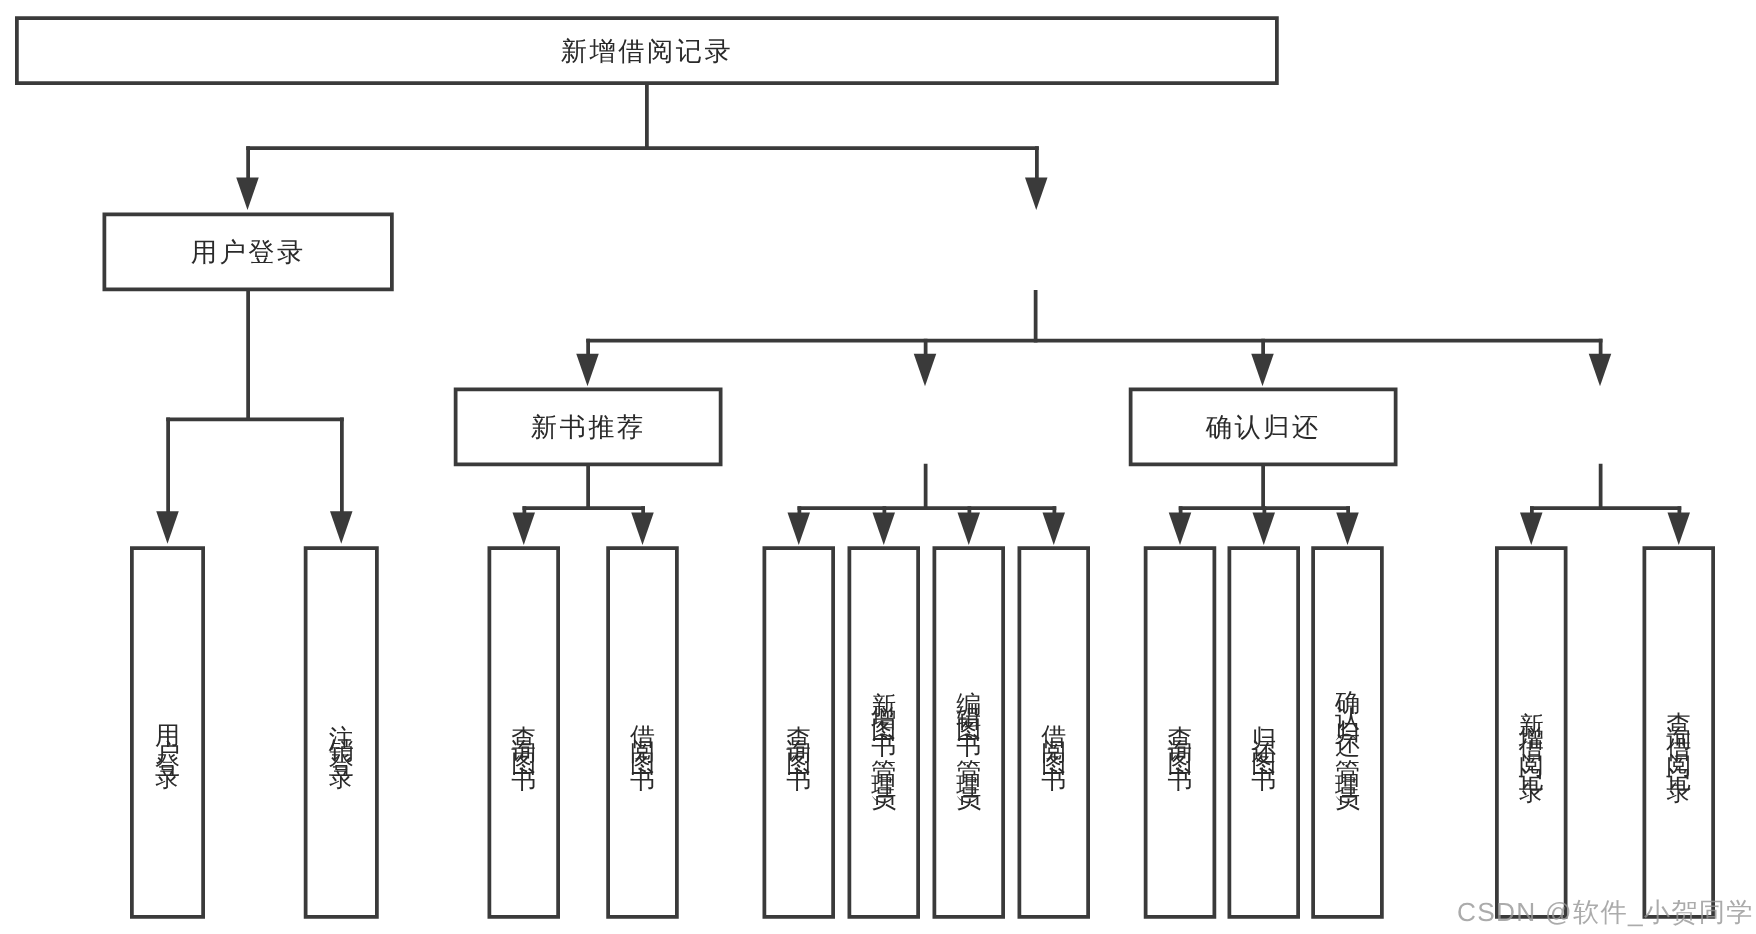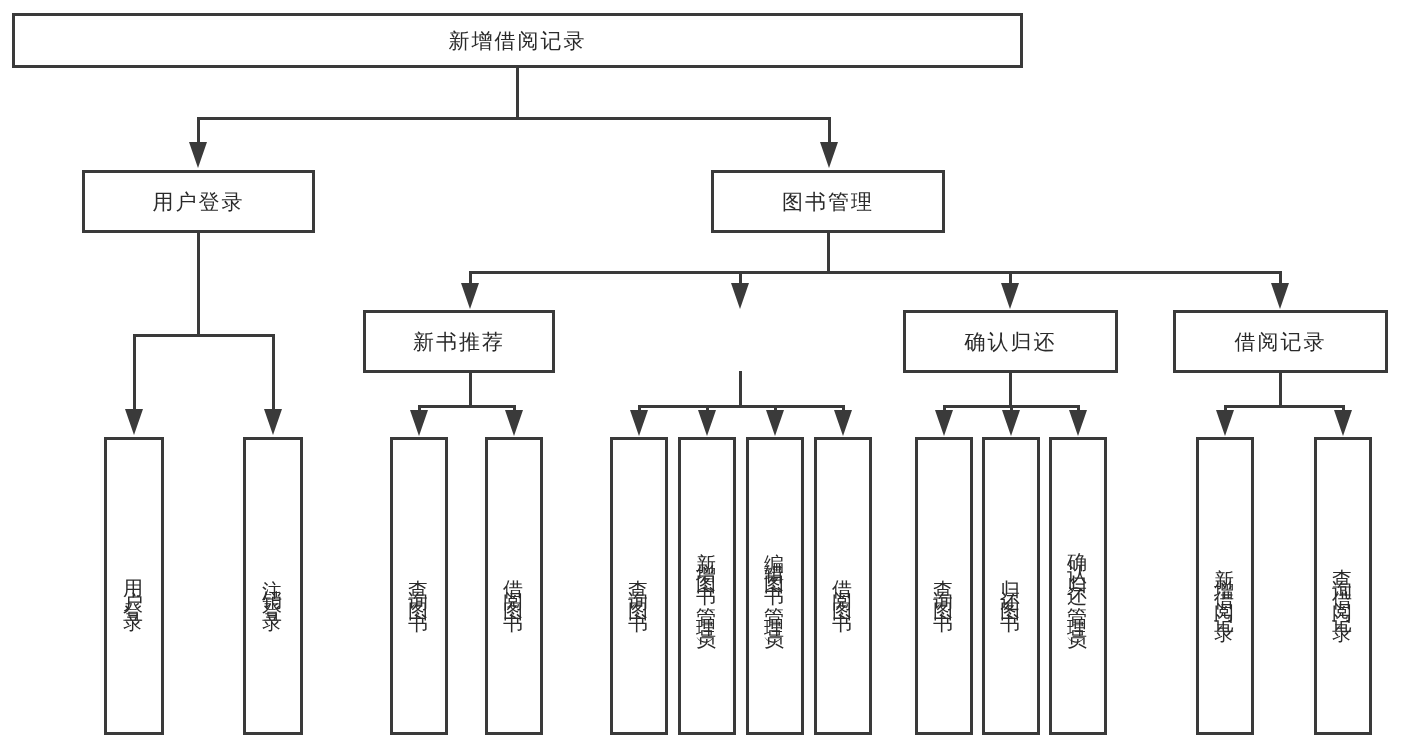--- a/index.html
+++ b/index.html
@@ -62,50 +62,44 @@
   <div class="vline" style="left:516px;top:68px;height:51px;"></div>
   <div class="hline" style="left:197px;top:117px;width:634px;"></div>
   <div class="vline" style="left:197px;top:117px;height:32px;"></div>
   <div class="arrow" style="left:189px;top:142px;"></div>
   <div class="vline" style="left:828px;top:117px;height:32px;"></div>
   <div class="arrow" style="left:820px;top:142px;"></div>
 
   <div class="hbox" style="left:82px;top:170px;width:233px;height:63px;">
     <span>用户登录</span>
   </div>
-  <div class="hbox" style="left:711px;top:170px;width:234px;height:63px;">
-    <span>图书管理</span>
-  </div>
 
   <div class="vline" style="left:197px;top:232px;height:104px;"></div>
   <div class="hline" style="left:133px;top:334px;width:142px;"></div>
   <div class="vline" style="left:133px;top:334px;height:78px;"></div>
   <div class="arrow" style="left:125px;top:409px;"></div>
   <div class="vline" style="left:272px;top:334px;height:78px;"></div>
   <div class="arrow" style="left:264px;top:409px;"></div>
 
   <div class="vline" style="left:827px;top:232px;height:42px;"></div>
   <div class="hline" style="left:469px;top:271px;width:813px;"></div>
   <div class="vline" style="left:469px;top:271px;height:16px;"></div>
   <div class="arrow" style="left:461px;top:283px;"></div>
   <div class="vline" style="left:739px;top:271px;height:16px;"></div>
   <div class="arrow" style="left:731px;top:283px;"></div>
   <div class="vline" style="left:1009px;top:271px;height:16px;"></div>
   <div class="arrow" style="left:1001px;top:283px;"></div>
   <div class="vline" style="left:1279px;top:271px;height:16px;"></div>
   <div class="arrow" style="left:1271px;top:283px;"></div>
 
-  <div class="hbox" style="left:363px;top:310px;width:192px;height:63px;">
+  <div class="hbox" style="left:363px;top:310px;width:215px;height:63px;">
     <span>新书推荐</span>
   </div>
   <div class="hbox" style="left:903px;top:310px;width:215px;height:63px;">
     <span>确认归还</span>
-  </div>
-  <div class="hbox" style="left:1173px;top:310px;width:215px;height:63px;">
-    <span>借阅记录</span>
   </div>
 
   <div class="vline" style="left:469px;top:371px;height:36px;"></div>
   <div class="hline" style="left:418px;top:405px;width:98px;"></div>
   <div class="vline" style="left:418px;top:405px;height:10px;"></div>
   <div class="arrow" style="left:410px;top:410px;"></div>
   <div class="vline" style="left:513px;top:405px;height:10px;"></div>
   <div class="arrow" style="left:505px;top:410px;"></div>
 
   <div class="vline" style="left:739px;top:371px;height:36px;"></div>
@@ -172,14 +166,15 @@
     <span class="vlabel">确认归还（管理员）</span>
   </div>
 
   <div class="vbox" style="left:1196px;width:58px;">
     <span class="vlabel">新增借阅记录</span>
   </div>
   <div class="vbox" style="left:1314px;width:58px;">
     <span class="vlabel">查询借阅记录</span>
   </div>
 
+  <div class="watermark">CSDN @软件_小贺同学</div>
 
 </div>
 
 </body></html>

